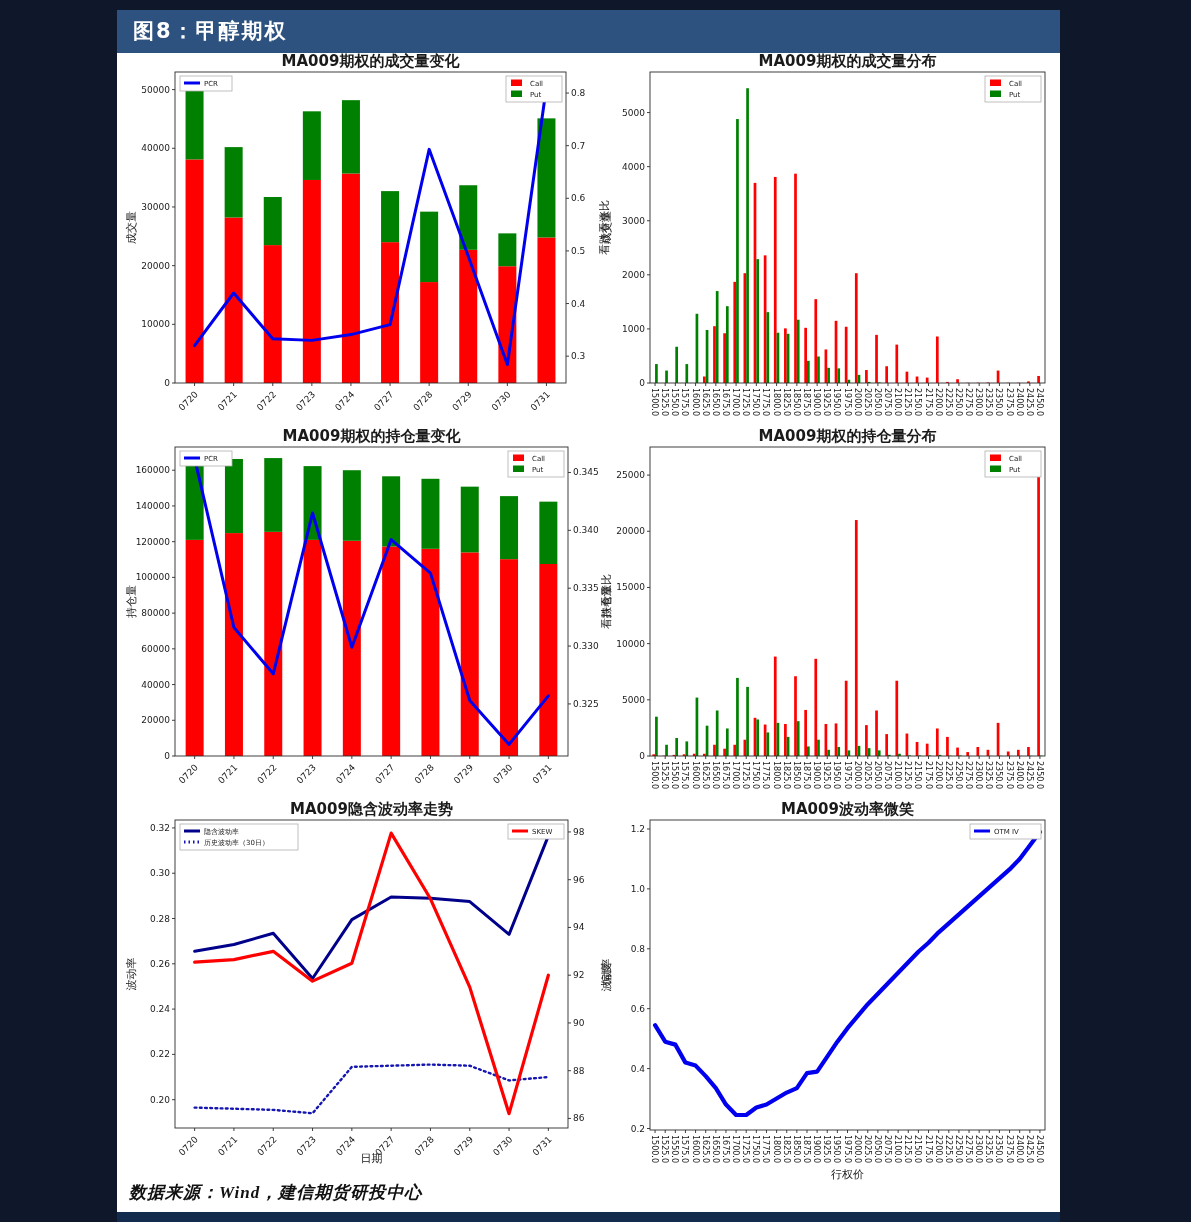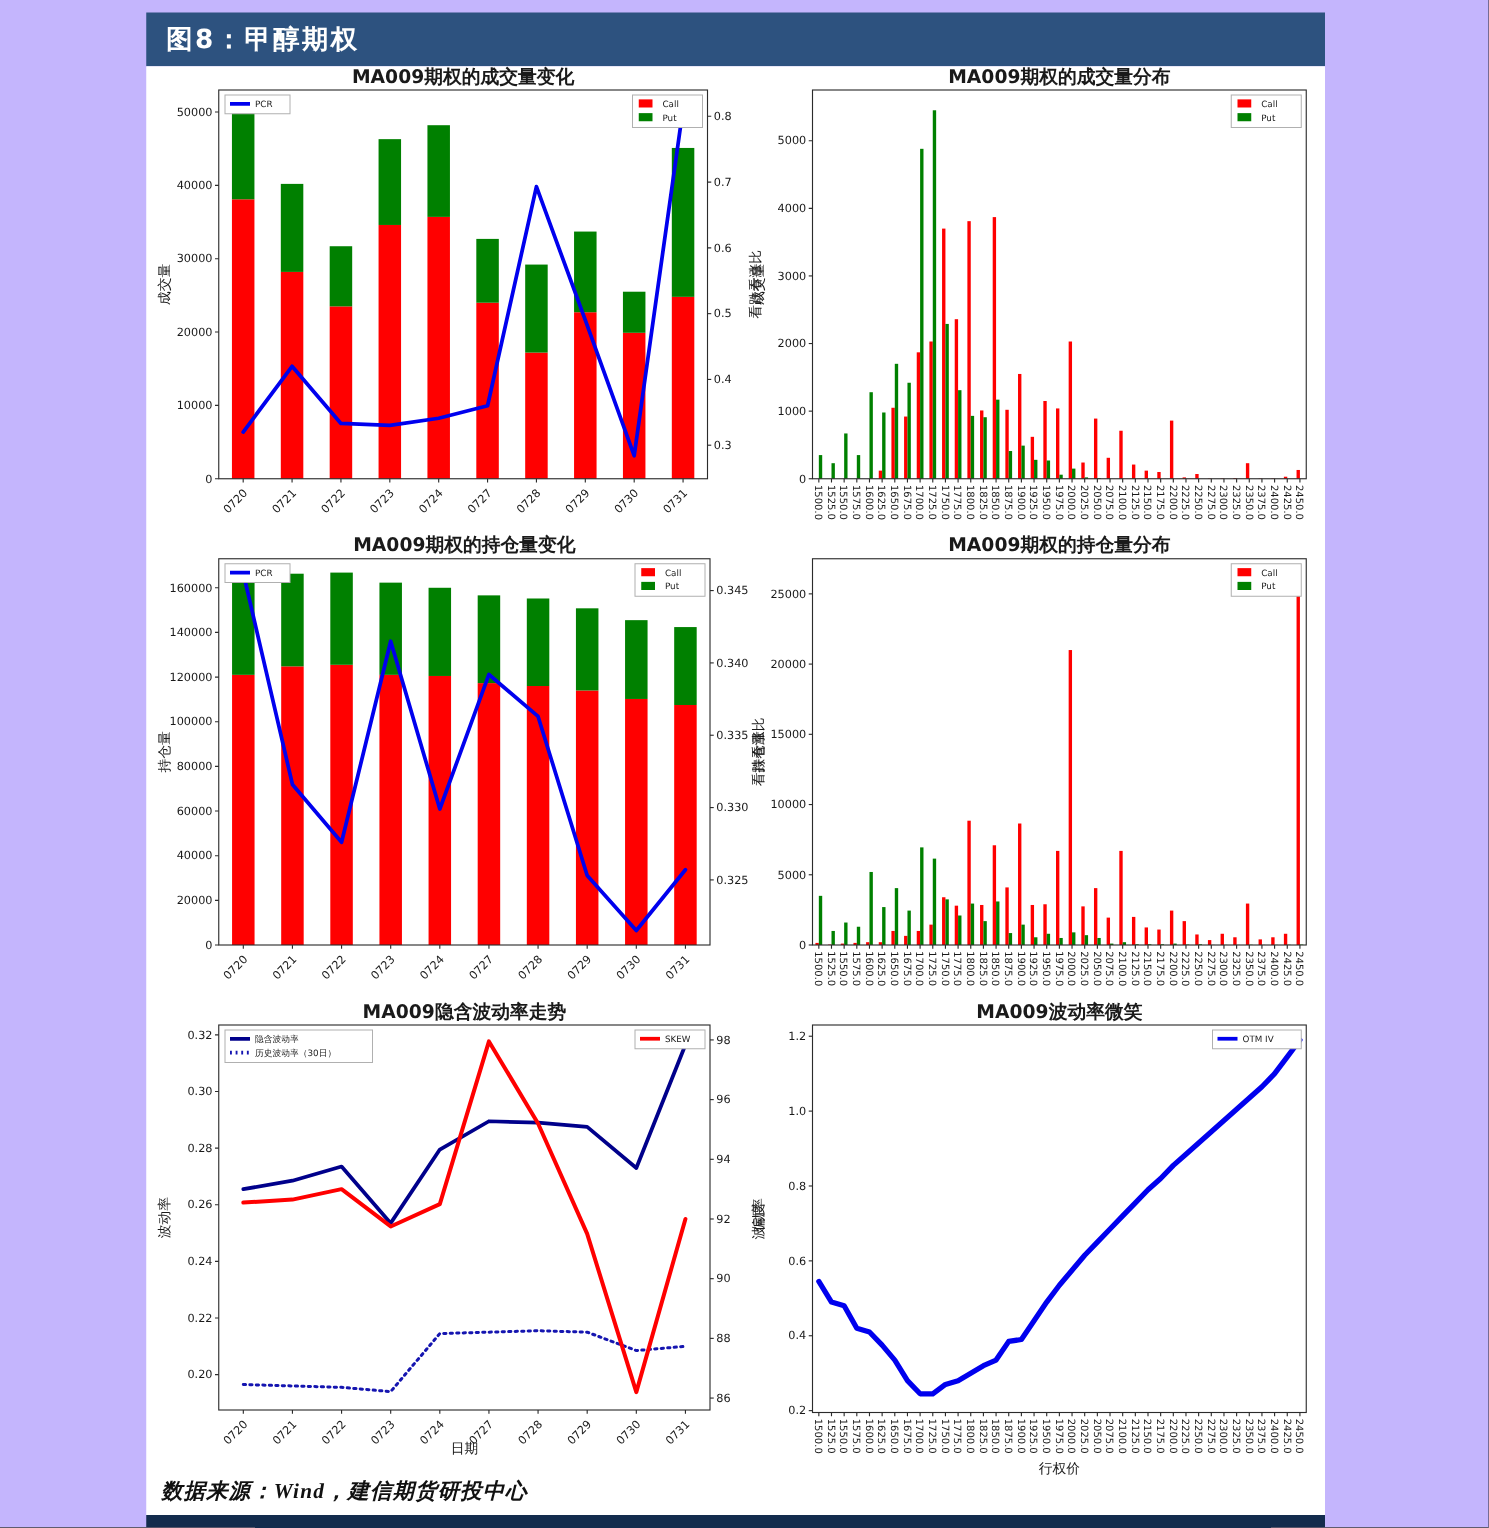--- a/index.html
+++ b/index.html
@@ -12,21 +12,21 @@
   #charts{position:absolute;left:0;top:0;}
   .footer{position:absolute;left:12px;top:1128px;width:560px;color:#111;
           font-family:"Liberation Serif",serif;font-style:italic;font-weight:bold;
           font-size:17px;letter-spacing:1px;}
   .bottombar{position:absolute;left:117px;top:1212px;width:943px;height:10px;background:#132c4d;}
   svg text{font-family:"DejaVu Sans",sans-serif;fill:#1a1a1a;}
 </style>
 </head>
 <body>
 
-<div class="canvas" style="background: #c4b5fd;">
+<div class="canvas" style="background: #0f172a;">
   <div class="banner" style="background: rgb(45, 82, 127);">
     <span>图8：甲醇期权</span>
   </div>
   <div class="page" style="background: rgb(255, 255, 255);">
     <svg id="charts" width="943" height="1159">
         <g>
           <rect x="68.55" y="106.43207547169814" width="18" height="223.56792452830186" fill="#ff0000"></rect>
           <rect x="68.55" y="33.66981132075472" width="18" height="72.76226415094342" fill="#008000"></rect>
           <rect x="107.65" y="164.5245283018868" width="18" height="165.4754716981132" fill="#ff0000"></rect>
           <rect x="107.65" y="94.10943396226412" width="18" height="70.41509433962267" fill="#008000"></rect>

